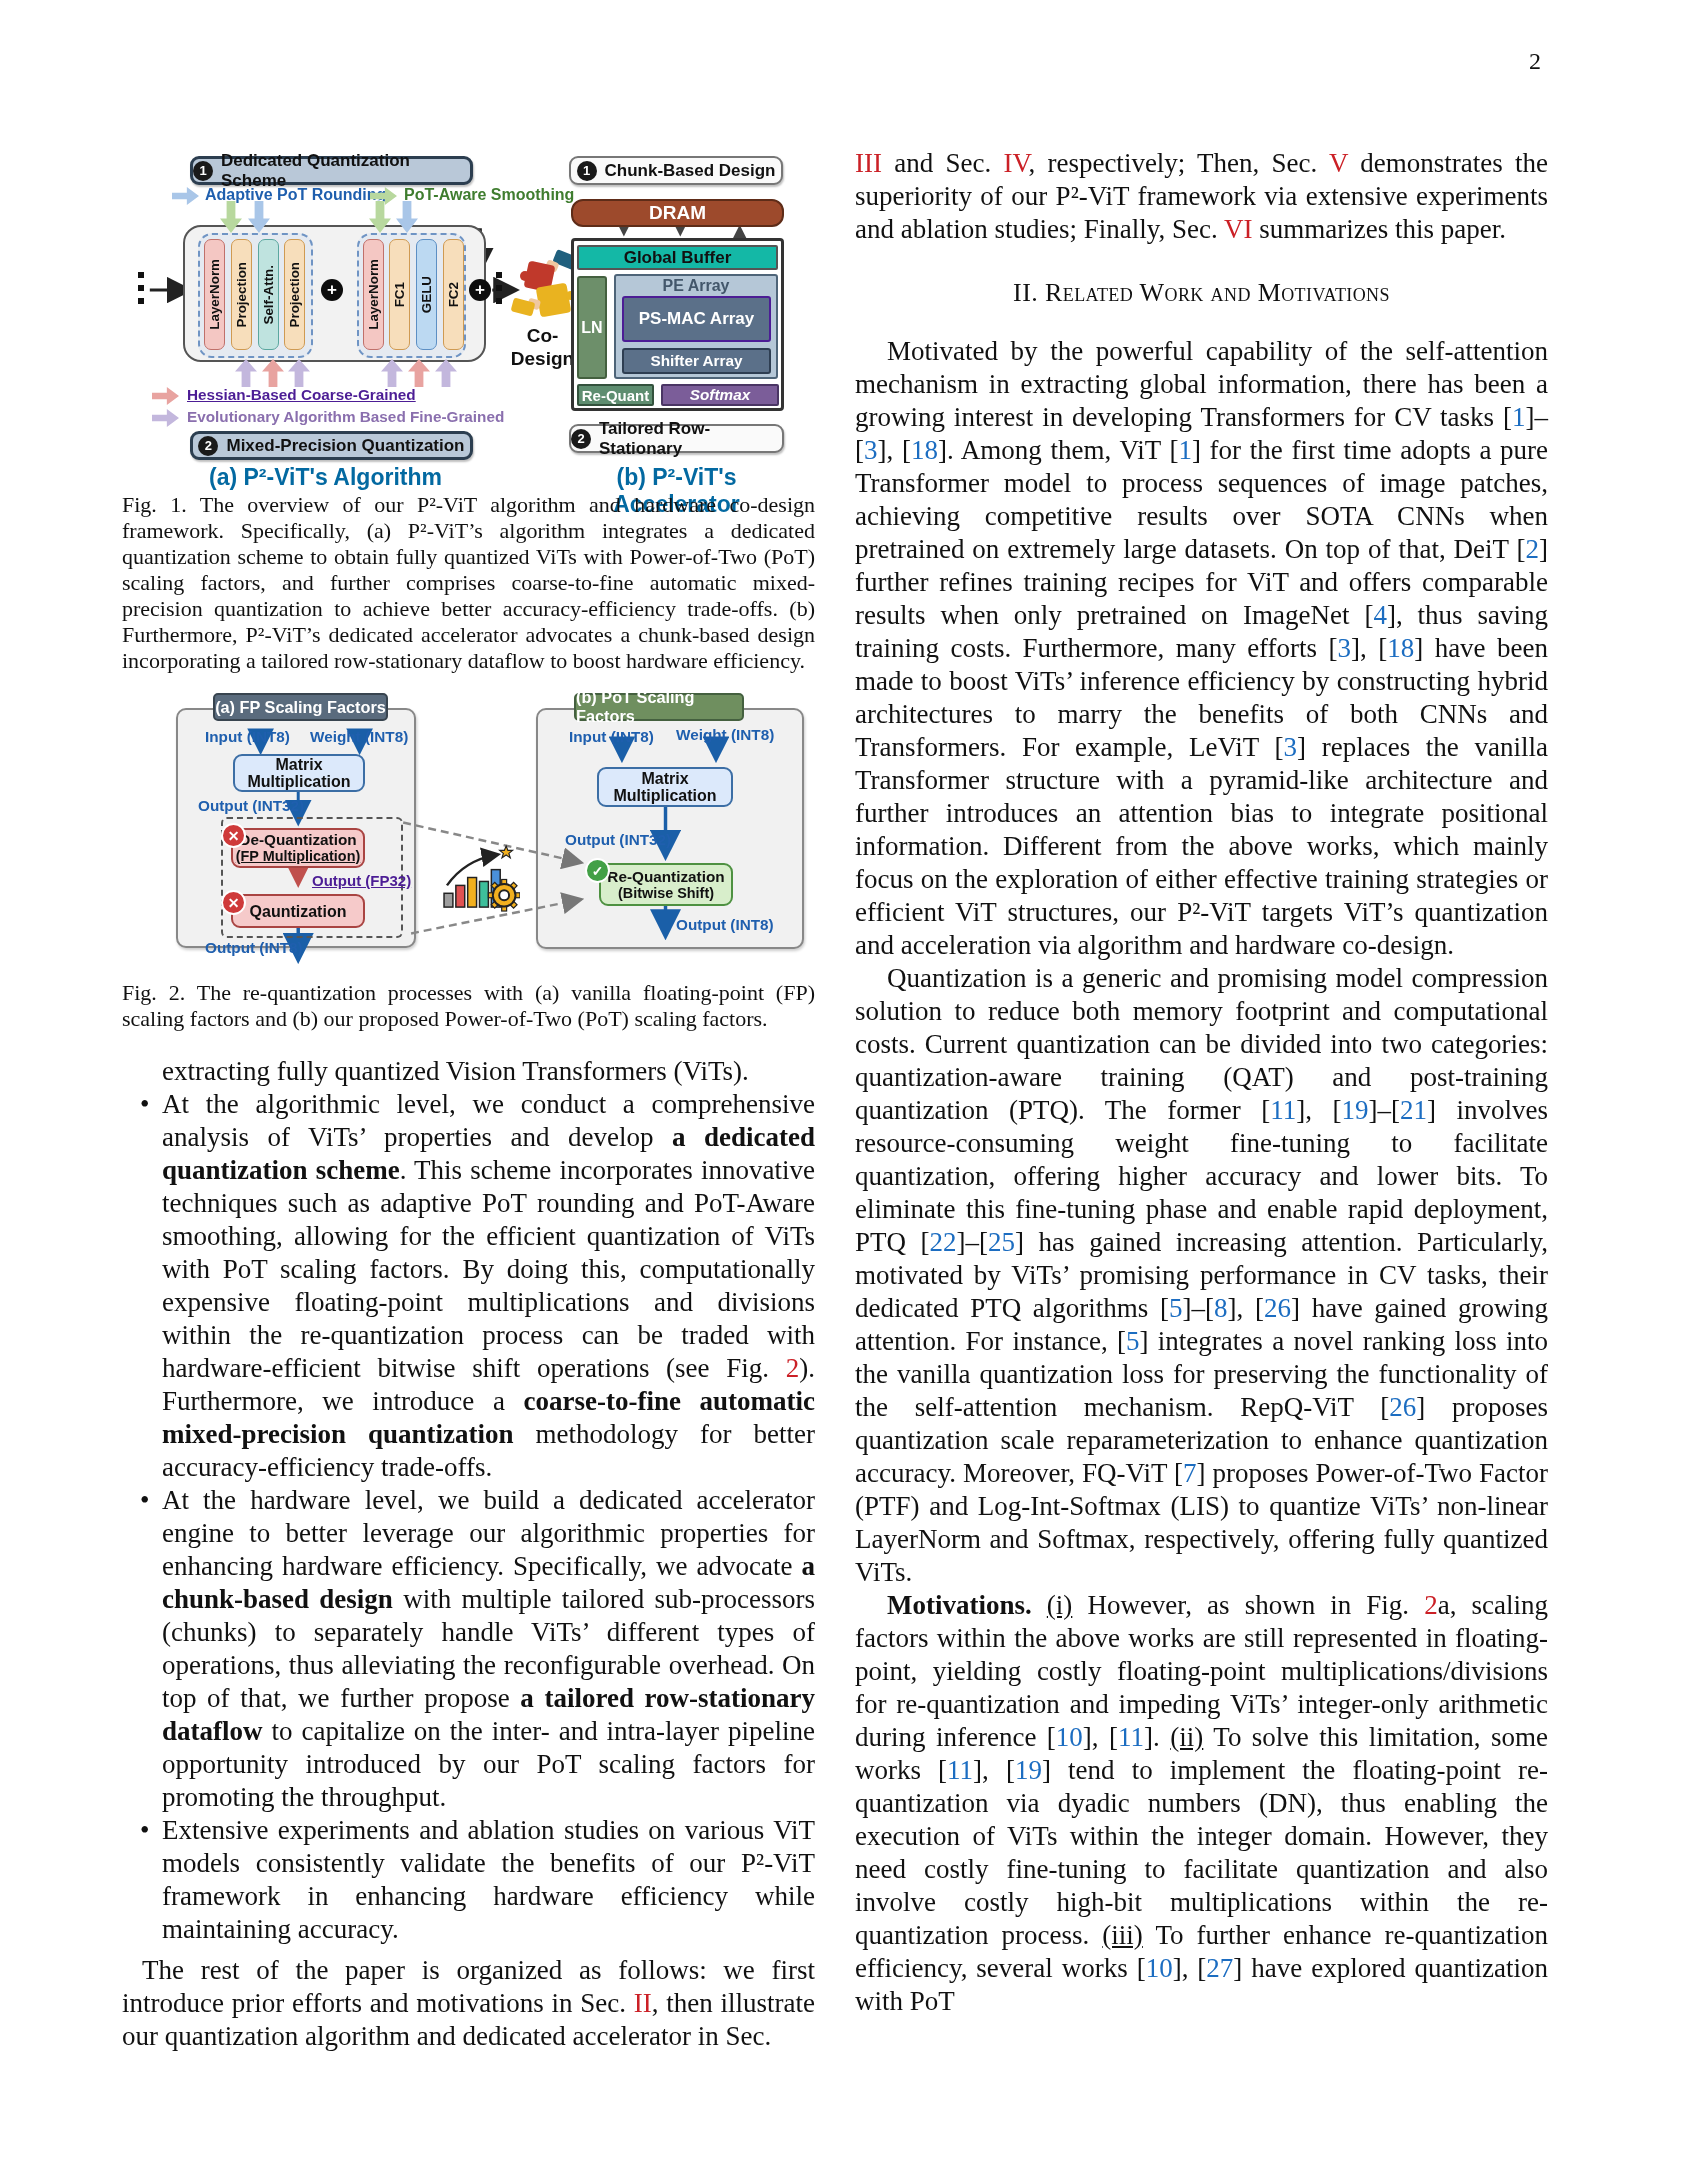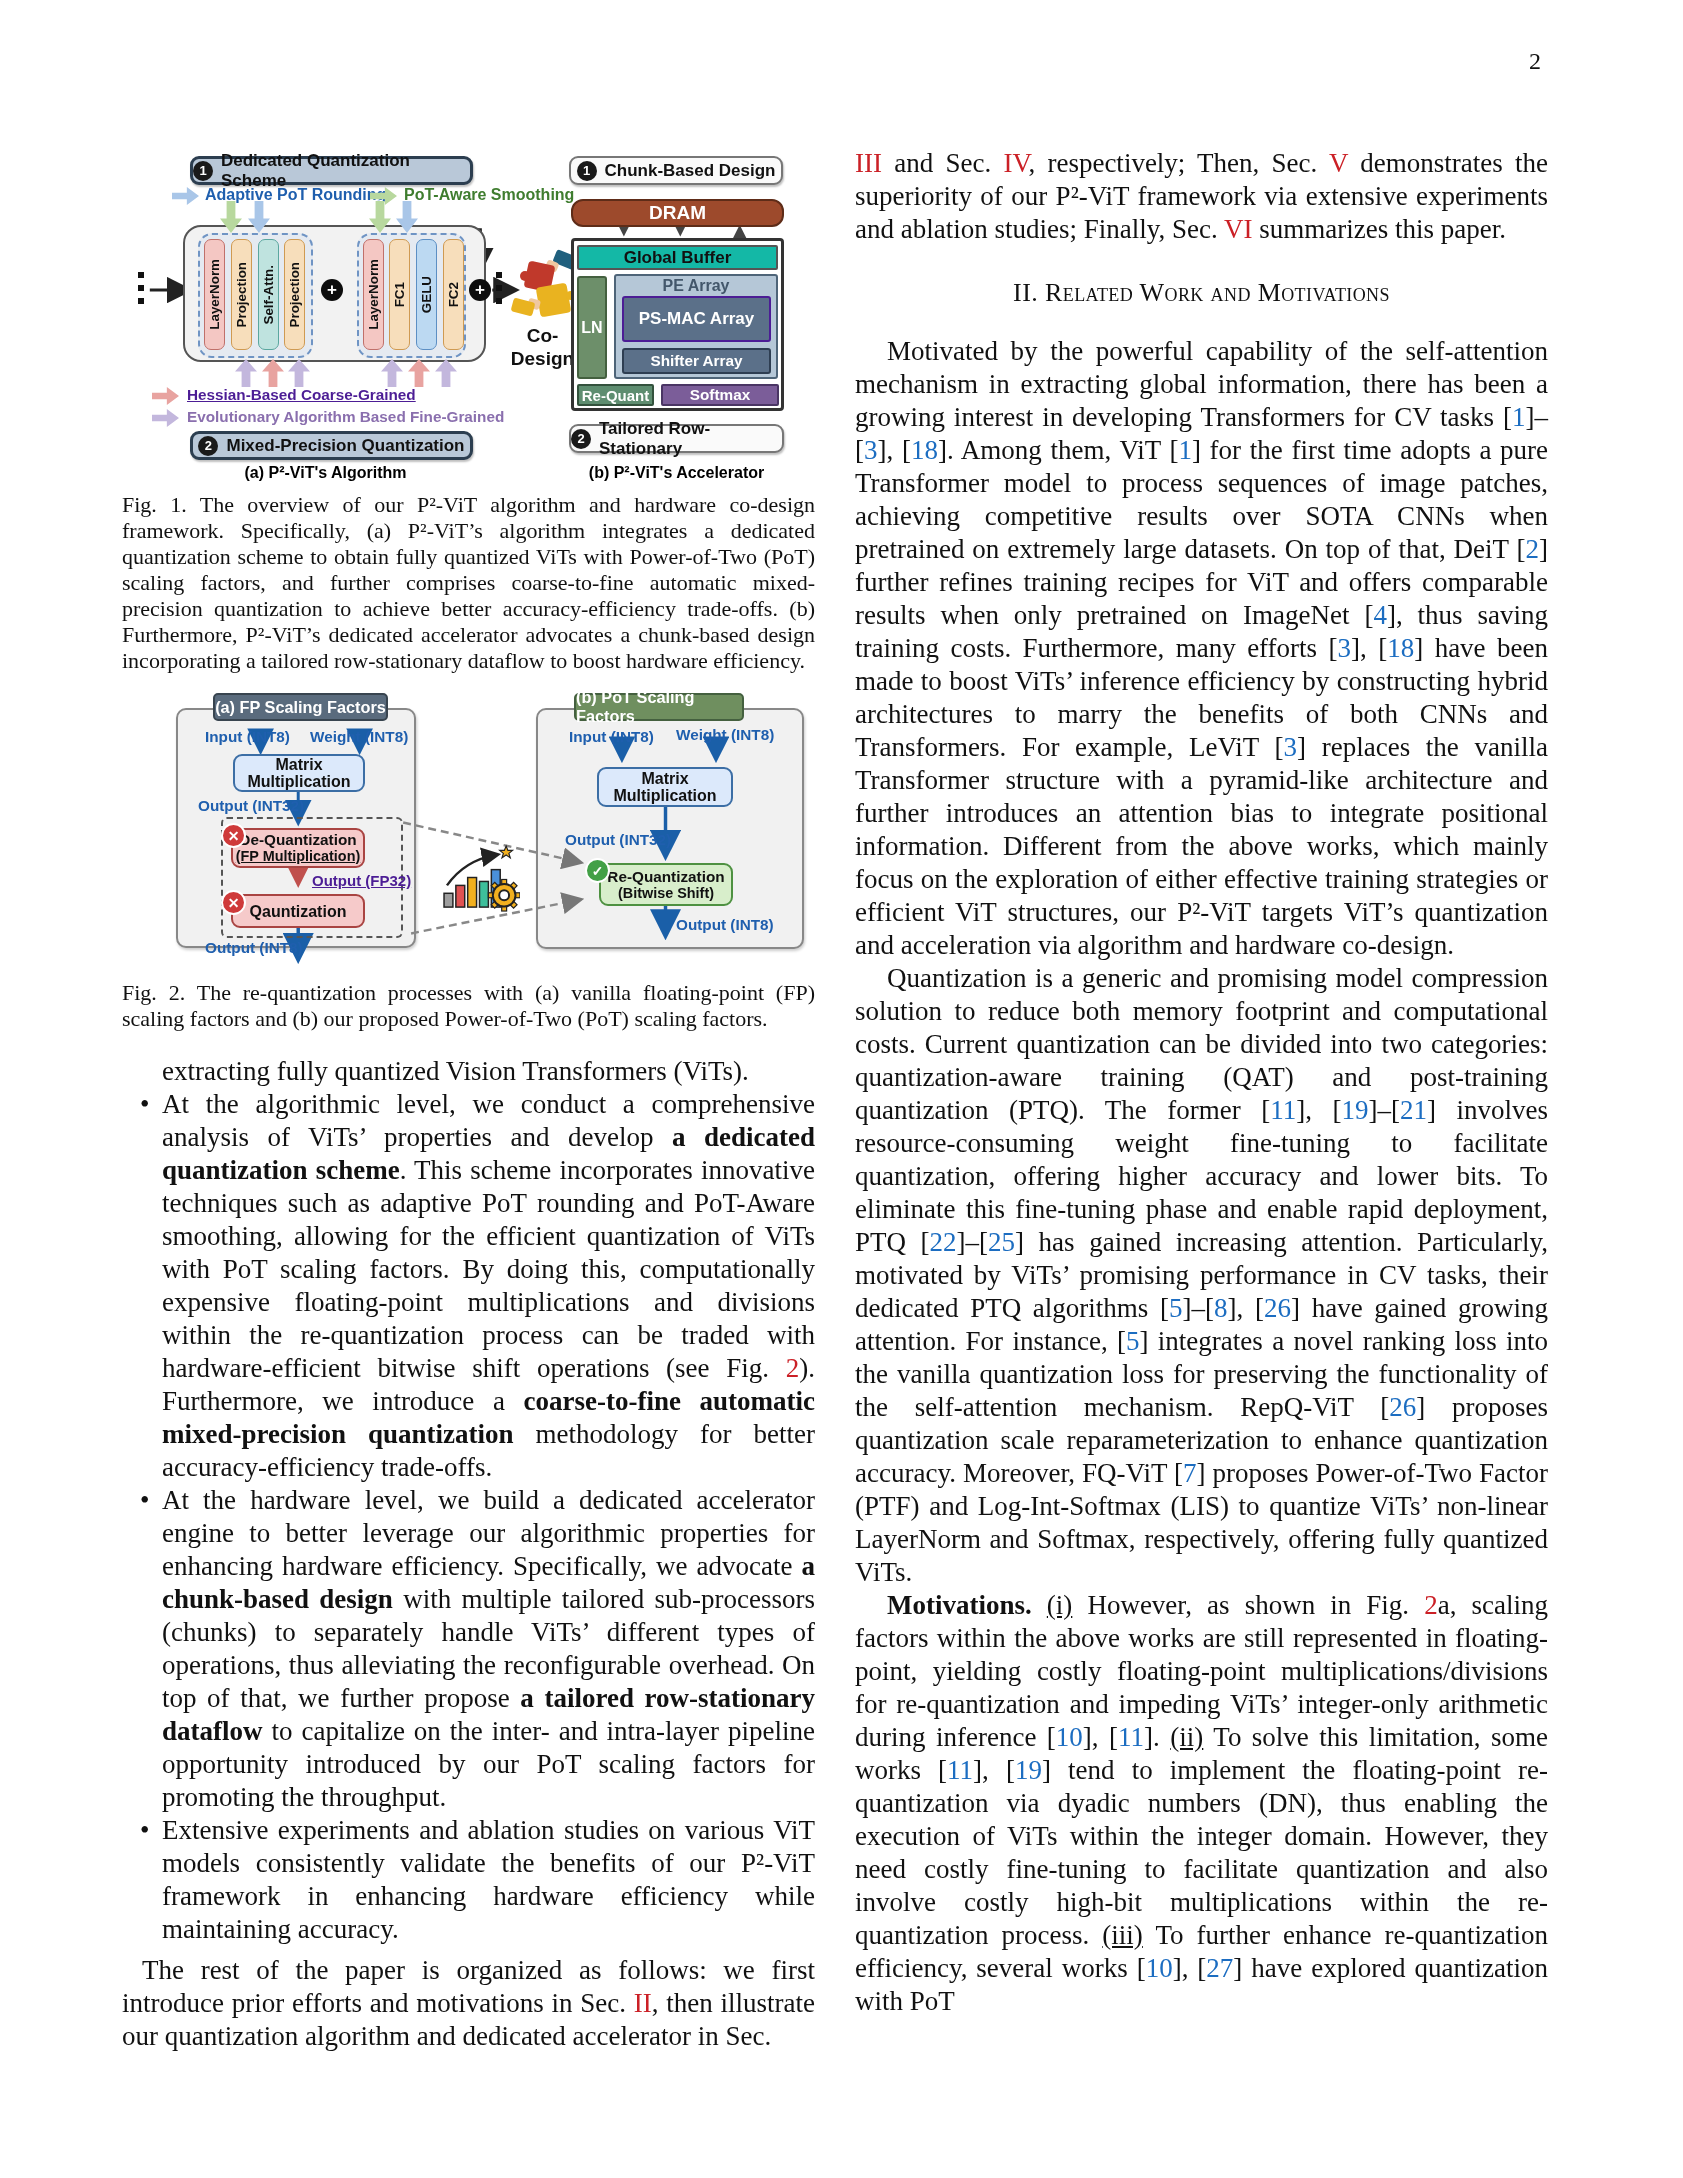--- a/index.html
+++ b/index.html
@@ -47,21 +47,21 @@
   .bar-attn{background:#bfe3df;border:1.5px solid #5ba79f;}
   .bar-gelu{background:#bcd9f2;border:1.5px solid #5c8fc4;}
   .dashedgrp{position:absolute;top:129px;height:125px;border:2px dashed #6f94c4;border-radius:14px;
              background:rgba(205,222,240,.35);}
   .pluscirc{position:absolute;width:22px;height:22px;border-radius:50%;background:#0d0d0d;color:#fff;
             display:flex;align-items:center;justify-content:center;font-size:17px;font-weight:700;z-index:6;}
   .vdots{position:absolute;width:6px;z-index:5;}
   .vdots i{display:block;width:6px;height:6px;background:#111;margin:0 0 7px 0;}
   .chipbox{position:absolute;border:3px solid #333;background:#fff;border-radius:4px;}
   .hwlabel{display:flex;align-items:center;justify-content:center;font-weight:700;color:#fff;}
-  .figcap-ab{font-weight:700;font-size:16px;color:#000000;text-align:center;}
+  .figcap-ab{font-weight:700;font-size:23px;color:#0369a1;text-align:center;}
   
   .f2box{position:absolute;background:#f1f1f1;border:2.5px solid #888;border-radius:10px;box-shadow:1px 2px 3px rgba(0,0,0,.2);}
   .f2head{position:absolute;display:flex;align-items:center;justify-content:center;color:#fff;font-weight:700;
           font-size:16.3px;border-radius:5px;z-index:4;}
   .f2lbl{position:absolute;font-weight:700;font-size:15.3px;white-space:nowrap;z-index:4;}
   .f2node{position:absolute;display:flex;flex-direction:column;align-items:center;justify-content:center;
           border-radius:9px;font-weight:700;color:#111;z-index:4;line-height:17px;}
   .xcirc,.okcirc{position:absolute;width:25px;height:25px;border-radius:50%;color:#fff;display:flex;
           align-items:center;justify-content:center;font-size:14px;font-weight:700;z-index:6;border:2px solid #fff;}
   .xcirc{background:#cf3a3a;}
@@ -195,21 +195,21 @@
 
   <div class="chipbox" style="left:449px;top:134px;width:213px;height:173px;"></div>
   <div class="abs hwlabel" style="left:455px;top:141px;width:201px;height:25px;background:#14b8a6;border:2px solid #555;color:#111;font-size:17px;border-radius:2px;">Global Buffer</div>
   <div class="abs hwlabel" style="left:455px;top:172px;width:30px;height:103px;background:#6d8f6a;border:2px solid #44603f;border-radius:3px;font-size:16px;">LN</div>
   <div class="abs" style="left:492px;top:170px;width:164px;height:105px;background:#b5c7d7;border:2px solid #4e6478;border-radius:3px;">
     <div style="text-align:center;font-weight:700;font-size:16px;color:#43576b;margin-top:1px;">PE Array</div>
   </div>
   <div class="abs hwlabel" style="left:500px;top:192px;width:149px;height:46px;background:#5b7089;border:2px solid #4c1d95;border-radius:3px;font-size:17px;">PS-MAC Array</div>
   <div class="abs hwlabel" style="left:500px;top:244px;width:149px;height:26px;background:#5b7089;border:2px solid #2e3e52;border-radius:3px;font-size:15.3px;">Shifter Array</div>
   <div class="abs hwlabel" style="left:455px;top:280px;width:77px;height:22px;background:#5e8d70;border:2px solid #33523d;border-radius:2px;font-size:15px;">Re-Quant</div>
-  <div class="abs hwlabel" style="left:539px;top:280px;width:118px;height:22px;background:#7b5d99;border:2px solid #4a3564;border-radius:2px;font-size:15.3px;">Softmax</div>
+  <div class="abs hwlabel" style="left:539px;top:280px;width:118px;height:22px;background:#7b5d99;border:2px solid #4a3564;border-radius:2px;font-size:15.3px;font-style:italic;">Softmax</div>
 
   <div class="abs pill pill-white" style="left:447px;top:320px;width:215px;height:29px;">
     <span class="numcirc">2</span>
     <span>Tailored Row-Stationary</span>
   </div>
   <div class="abs figcap-ab" style="left:447px;top:360px;width:215px;">(b) P²-ViT's Accelerator</div>
 </div>
 
 <div class="abs cap" style="left:122px;top:492px;width:693px;">Fig. 1.   The overview of our P²-ViT algorithm and hardware co-design framework. Specifically, (a) P²-ViT’s algorithm integrates a dedicated quantization scheme to obtain fully quantized ViTs with Power-of-Two (PoT) scaling factors, and further comprises coarse-to-fine automatic mixed-precision quantization to achieve better accuracy-efficiency trade-offs. (b) Furthermore, P²-ViT’s dedicated accelerator advocates a chunk-based design incorporating a tailored row-stationary dataflow to boost hardware efficiency.</div>
 

